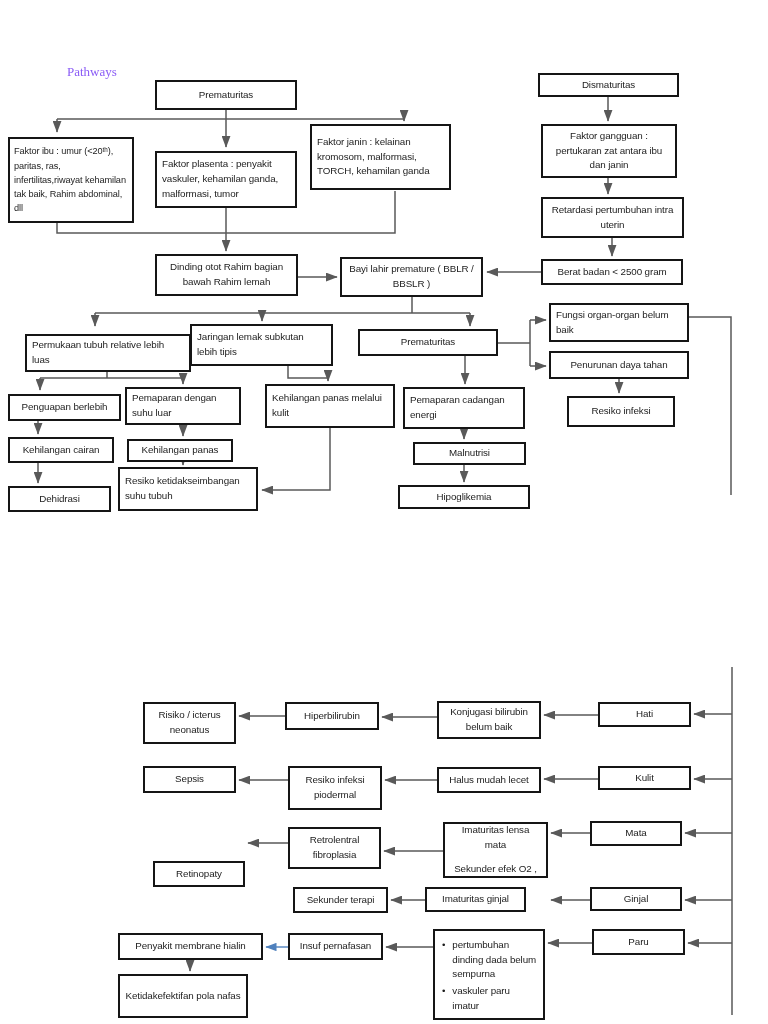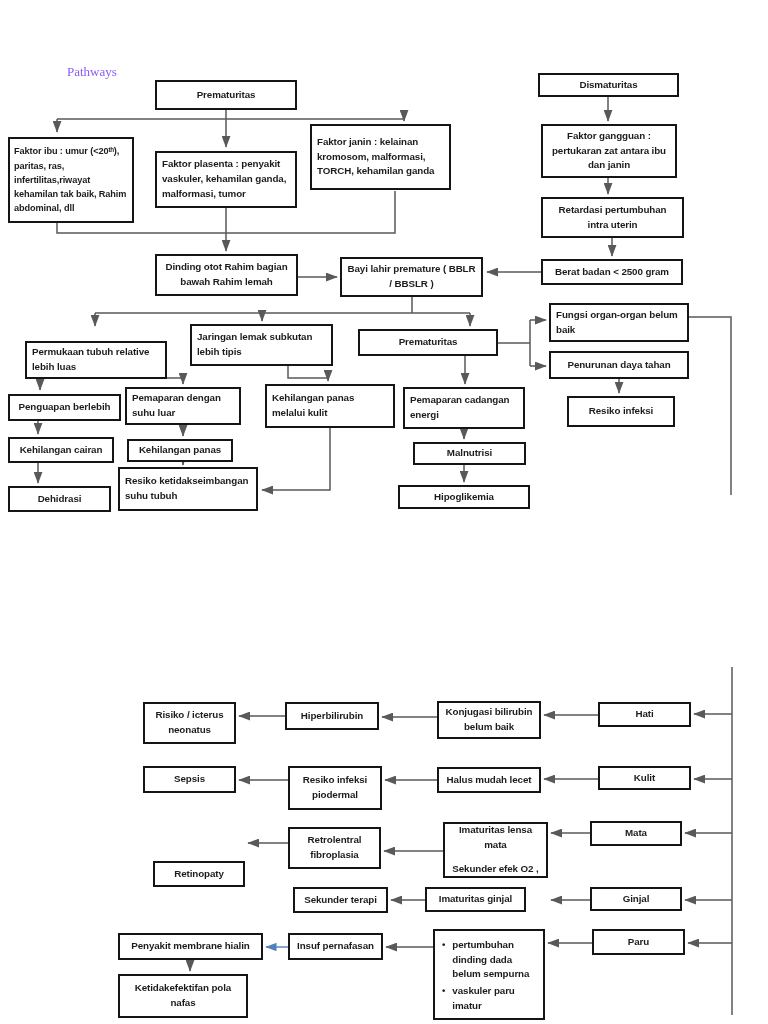--- a/index.html
+++ b/index.html
@@ -5,21 +5,21 @@
   html,body{margin:0;padding:0;background:#fff;}
   .canvas{position:relative;width:768px;height:1024px;background:#fff;overflow:hidden;
           font-family:"Liberation Sans",sans-serif;}
   .pathways{position:absolute;left:67px;top:64px;font:400 13px "Liberation Serif",serif;
             color:#8b5cf6;z-index:2;}
   svg.wires{position:absolute;left:0;top:0;z-index:1;}
   .s{stroke:#595959;stroke-width:1.5;fill:none;}
   .a{stroke:#595959;stroke-width:1.5;fill:none;marker-end:url(#ah);}
   .ab{stroke:#4f81bd;stroke-width:1.4;fill:none;marker-end:url(#ahb);}
   .node{position:absolute;box-sizing:border-box;background:#fff;border:2px solid #151515;
-        color:#1c1c1c;font-weight:700;font-size:9.8px;line-height:1.5;letter-spacing:-0.1px;
+        color:#1c1c1c;font-weight:400;font-size:9.8px;line-height:1.5;letter-spacing:-0.1px;
         padding:2px 5px;display:flex;flex-direction:column;justify-content:center;
         overflow:hidden;z-index:2;}
   .c{text-align:center;align-items:center;}
   .emph{border-width:2.5px;}
   .small{font-size:9.2px;line-height:1.55;padding:14px 4px;}
   .gap{row-gap:9px;}
   .brow{display:flex;gap:7px;align-items:flex-start;margin:1px 0;padding-left:2px;text-align:left;}
   .dot{flex:0 0 auto;}
 </style>
 </head>
@@ -99,21 +99,21 @@
   <div class="node c" style="left:155px;top:80px;width:142px;height:30px">Prematuritas</div>
   <div class="node c" style="left:538px;top:73px;width:141px;height:24px">Dismaturitas</div>
   <div class="node small" style="left:8px;top:137px;width:126px;height:86px">Faktor ibu : umur (&lt;20ᵗʰ), paritas, ras, infertilitas,riwayat kehamilan tak baik, Rahim abdominal, dll</div>
   <div class="node" style="left:155px;top:151px;width:142px;height:57px">Faktor plasenta : penyakit vaskuler, kehamilan ganda, malformasi, tumor</div>
   <div class="node" style="left:310px;top:124px;width:141px;height:66px">Faktor janin : kelainan kromosom, malformasi, TORCH, kehamilan ganda</div>
   <div class="node c" style="left:541px;top:124px;width:136px;height:54px">Faktor gangguan : pertukaran zat antara ibu dan janin</div>
   <div class="node c" style="left:541px;top:197px;width:143px;height:41px">Retardasi pertumbuhan intra uterin</div>
   <div class="node c" style="left:155px;top:254px;width:143px;height:42px">Dinding otot Rahim bagian bawah Rahim lemah</div>
   <div class="node c" style="left:340px;top:257px;width:143px;height:40px">Bayi lahir premature (  BBLR / BBSLR )</div>
   <div class="node c" style="left:541px;top:259px;width:142px;height:26px">Berat badan &lt; 2500 gram</div>
-  <div class="node" style="left:25px;top:341px;width:142px;height:38px">Permukaan tubuh relative lebih luas</div>
+  <div class="node" style="left:25px;top:334px;width:166px;height:38px">Permukaan tubuh relative lebih luas</div>
   <div class="node" style="left:190px;top:324px;width:143px;height:42px">Jaringan lemak subkutan lebih tipis</div>
   <div class="node c" style="left:358px;top:329px;width:140px;height:27px">Prematuritas</div>
   <div class="node" style="left:549px;top:303px;width:140px;height:39px">Fungsi organ-organ belum baik</div>
   <div class="node c" style="left:549px;top:351px;width:140px;height:28px">Penurunan daya tahan</div>
   <div class="node c emph" style="left:567px;top:396px;width:108px;height:31px">Resiko infeksi</div>
   <div class="node c" style="left:8px;top:394px;width:113px;height:27px">Penguapan berlebih</div>
   <div class="node" style="left:125px;top:387px;width:116px;height:38px">Pemaparan dengan suhu luar</div>
   <div class="node" style="left:265px;top:384px;width:130px;height:44px">Kehilangan panas melalui kulit</div>
   <div class="node" style="left:403px;top:387px;width:122px;height:42px">Pemaparan cadangan energi</div>
   <div class="node c" style="left:8px;top:437px;width:106px;height:26px">Kehilangan cairan</div>

